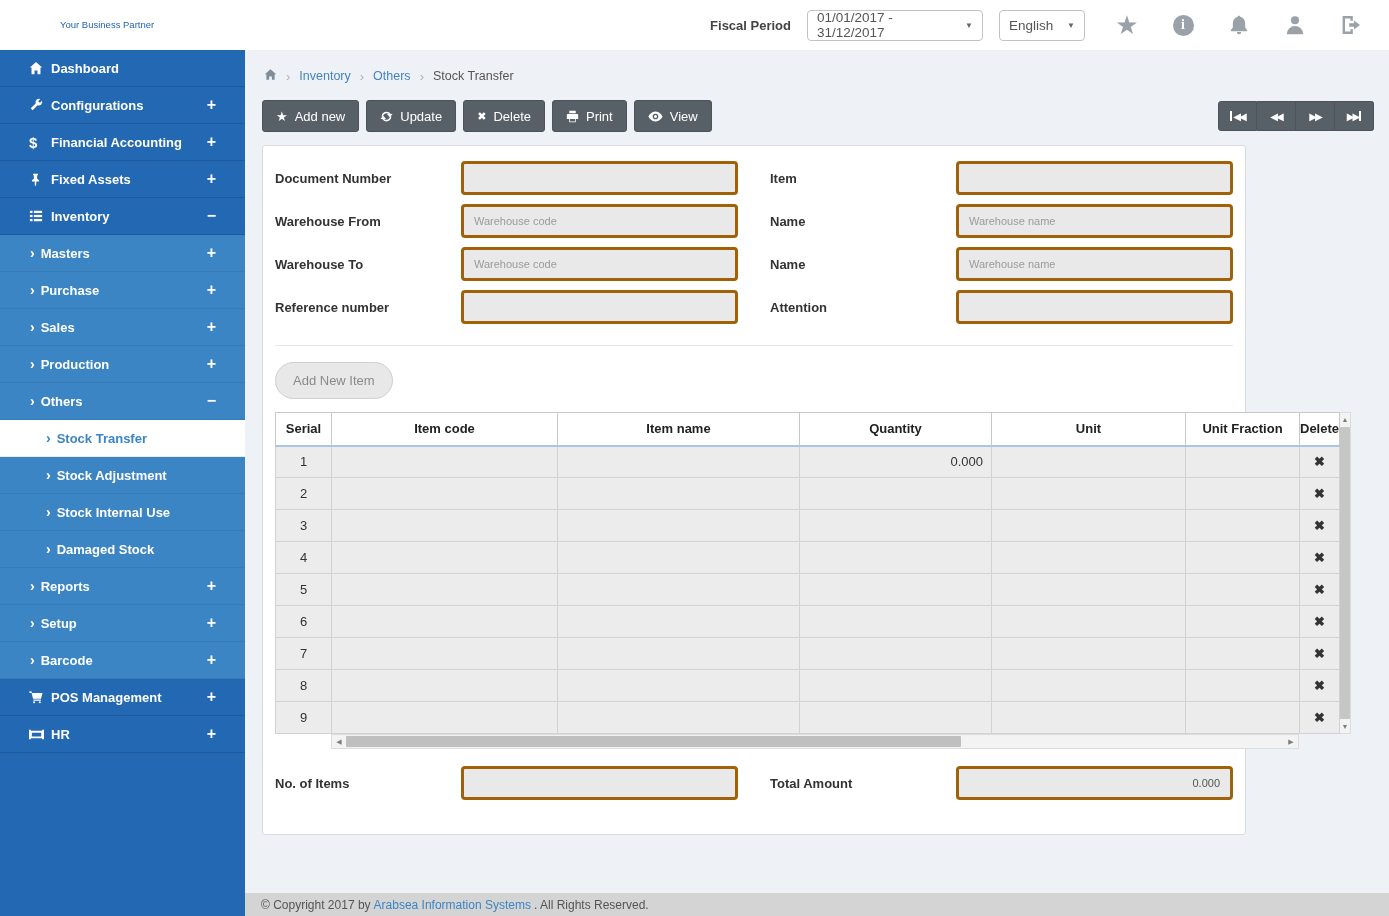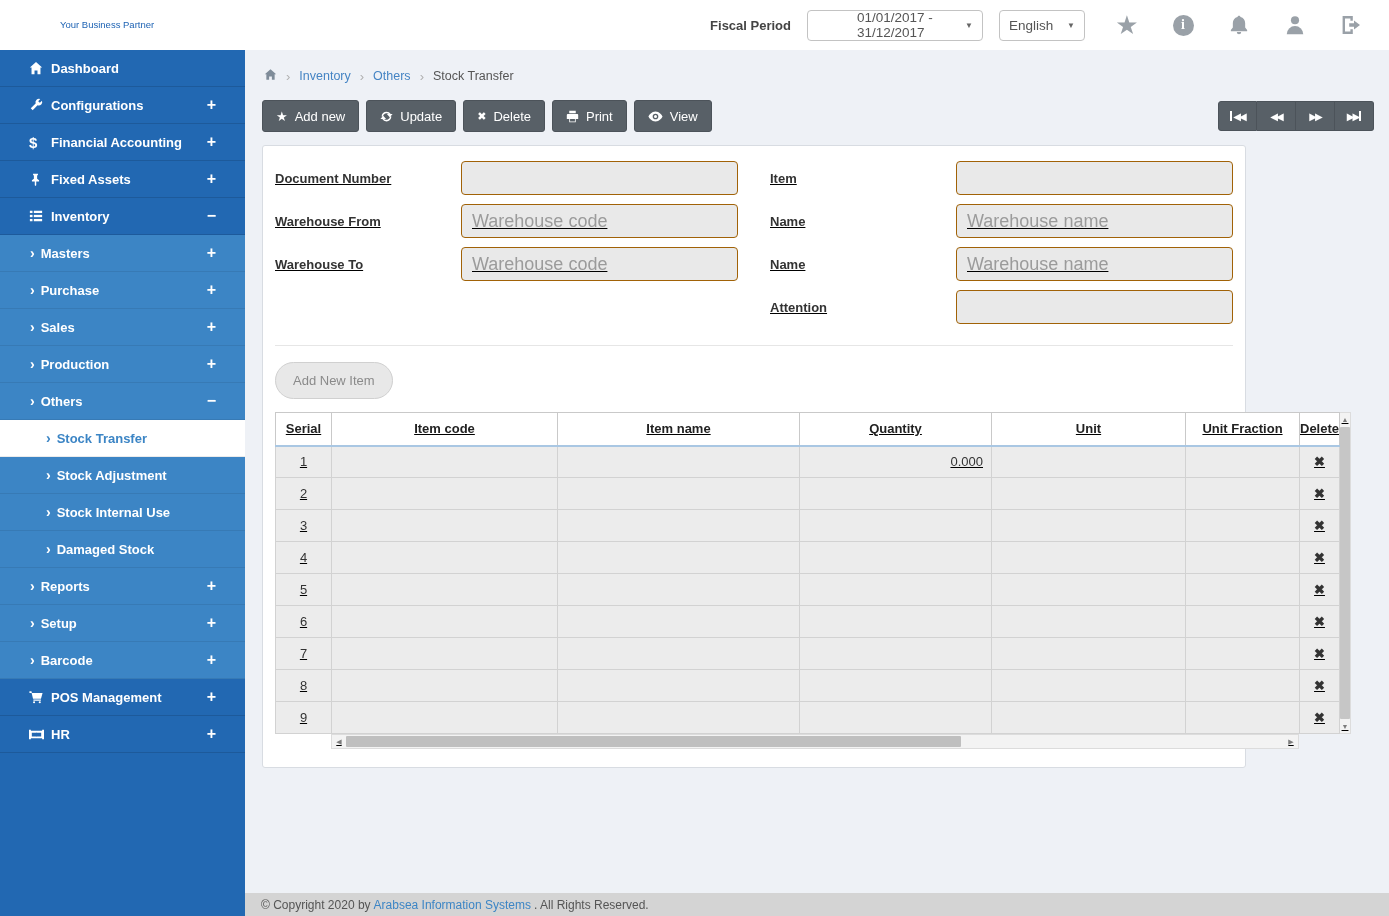--- a/index.html
+++ b/index.html
@@ -49,25 +49,25 @@
   .btn svg { fill:#fff; }
   .btn .bico { font-size:13px; line-height:13px; }
   .pager { position:absolute; right:0; top:1px; display:flex; }
   .pager .pbtn { background:#586067; border:1px solid #4c535a; border-left-width:0; color:#fff; width:39px; height:30px; font-size:10px; letter-spacing:-2px; display:flex; align-items:center; justify-content:center; cursor:pointer; }
   .pager .pbtn:first-child { border-left-width:1px; border-radius:3px 0 0 3px; }
   .pager .pbtn:last-child { border-radius:0 3px 3px 0; }
   .pbar { display:inline-block; width:2px; height:10px; background:#fff; }
   .pbar.l { margin-right:1px; } .pbar.r { margin-left:1px; }
 
   
-  .card { background:#fff; border:1px solid #d8dce2; border-radius:3px; padding:15px 12px 18px; width:984px;text-decoration:underline; }
+  .card { background:#fff; border:1px solid #d8dce2; border-radius:3px; padding:15px 12px 34px; width:984px; }
   .form-grid { display:grid; grid-template-columns:1fr 1fr; column-gap:32px; }
   .frow { display:flex; align-items:center; margin-bottom:9px; }
   .frow label { width:186px; flex:none; font-size:13px; font-weight:bold; color:#333; }
-  .inp { flex:1; height:34px; background:#e9e9e9; border:1px solid #a16207; border-radius:4px; padding:0 10px; font-size:18px; color:#555; font-family:inherit; }
+  .inp { flex:1; height:34px; background:#e9e9e9; border:3px solid #a16207; border-radius:4px; padding:0 10px; font-size:11px; color:#555; font-family:inherit; }
   .inp::placeholder { color:#9b9b9b; opacity:1; }
   .inp.right { text-align:right; }
   .divider { border:none; border-top:1px solid #e6e6e6; margin:12px 0 16px; }
 
   .pill { display:inline-block; background:#e8e8e8; border:1px solid #d0d0d0; border-radius:19px; color:#8a8a8a; font-size:13px; padding:10px 17px; margin-bottom:13px; cursor:default; font-family:inherit; }
 
   
   .tblwrap { display:flex; }
   table.grid { border-collapse:collapse; table-layout:fixed; width:1064px; }
   table.grid th { background:#fff; border:1px solid #c9c9c9; border-bottom:2px solid #a9c7e3; font-size:13px; color:#222; height:33px; text-align:center; white-space:nowrap; overflow:hidden; }
@@ -92,21 +92,21 @@
 </head>
 <body>
 
 <div class="topbar">
   <div class="logo">
     <div class="tagline">Your Business Partner</div>
   </div>
   <div class="top-right">
     <span class="fp-label">Fiscal Period</span>
     <div class="selectbox" style="width:176px;">
-      <span style="flex:1;margin-left:40px;">01/01/2017 - 31/12/2017</span>
+      <span style="flex:1;">01/01/2017 - 31/12/2017</span>
       <span class="arr">▼</span>
     </div>
     <div class="selectbox" style="width:86px;">
       <span style="flex:1;">English</span>
       <span class="arr">▼</span>
     </div>
     <div class="top-icons">
       <div class="tico">
           <span class="star-glyph">★</span>
         </div>
@@ -332,20 +332,24 @@
               <input class="inp" placeholder="" style="">
             </div>
             <div class="frow">
               <label>Warehouse From</label>
               <input class="inp" placeholder="Warehouse code" style="">
             </div>
             <div class="frow">
               <label>Warehouse To</label>
               <input class="inp" placeholder="Warehouse code" style="">
             </div>
+            <div class="frow">
+              <label>Reference number</label>
+              <input class="inp" placeholder="" style="">
+            </div>
           </div>
           <div>
             <div class="frow">
               <label>Item</label>
               <input class="inp" placeholder="" style="">
             </div>
             <div class="frow">
               <label>Name</label>
               <input class="inp" placeholder="Warehouse name" style="">
             </div>
@@ -476,23 +480,33 @@
             <span class="sarr">▼</span>
           </div>
         </div>
         <div class="hscroll">
           <span class="sarr">◀</span>
           <div class="hthumb"></div>
           <div class="hspacer"></div>
           <span class="sarr">▶</span>
         </div>
 
+        <div class="totals">
+          <div class="frow" style="margin-bottom:0;">
+            <label>No. of Items</label>
+            <input class="inp" value="" style="">
+          </div>
+          <div class="frow" style="margin-bottom:0;">
+            <label>Total Amount</label>
+            <input class="inp right" value="0.000" style="">
+          </div>
+        </div>
 
       </div>
     </div>
 
     <div class="footer">
-      <span>© Copyright 2020 by</span>
+      <span>© Copyright 2017 by</span>
       <a>Arabsea Information Systems</a>
       <span>. All Rights Reserved.</span>
     </div>
   </div>
 </div>
 
 </body></html>

